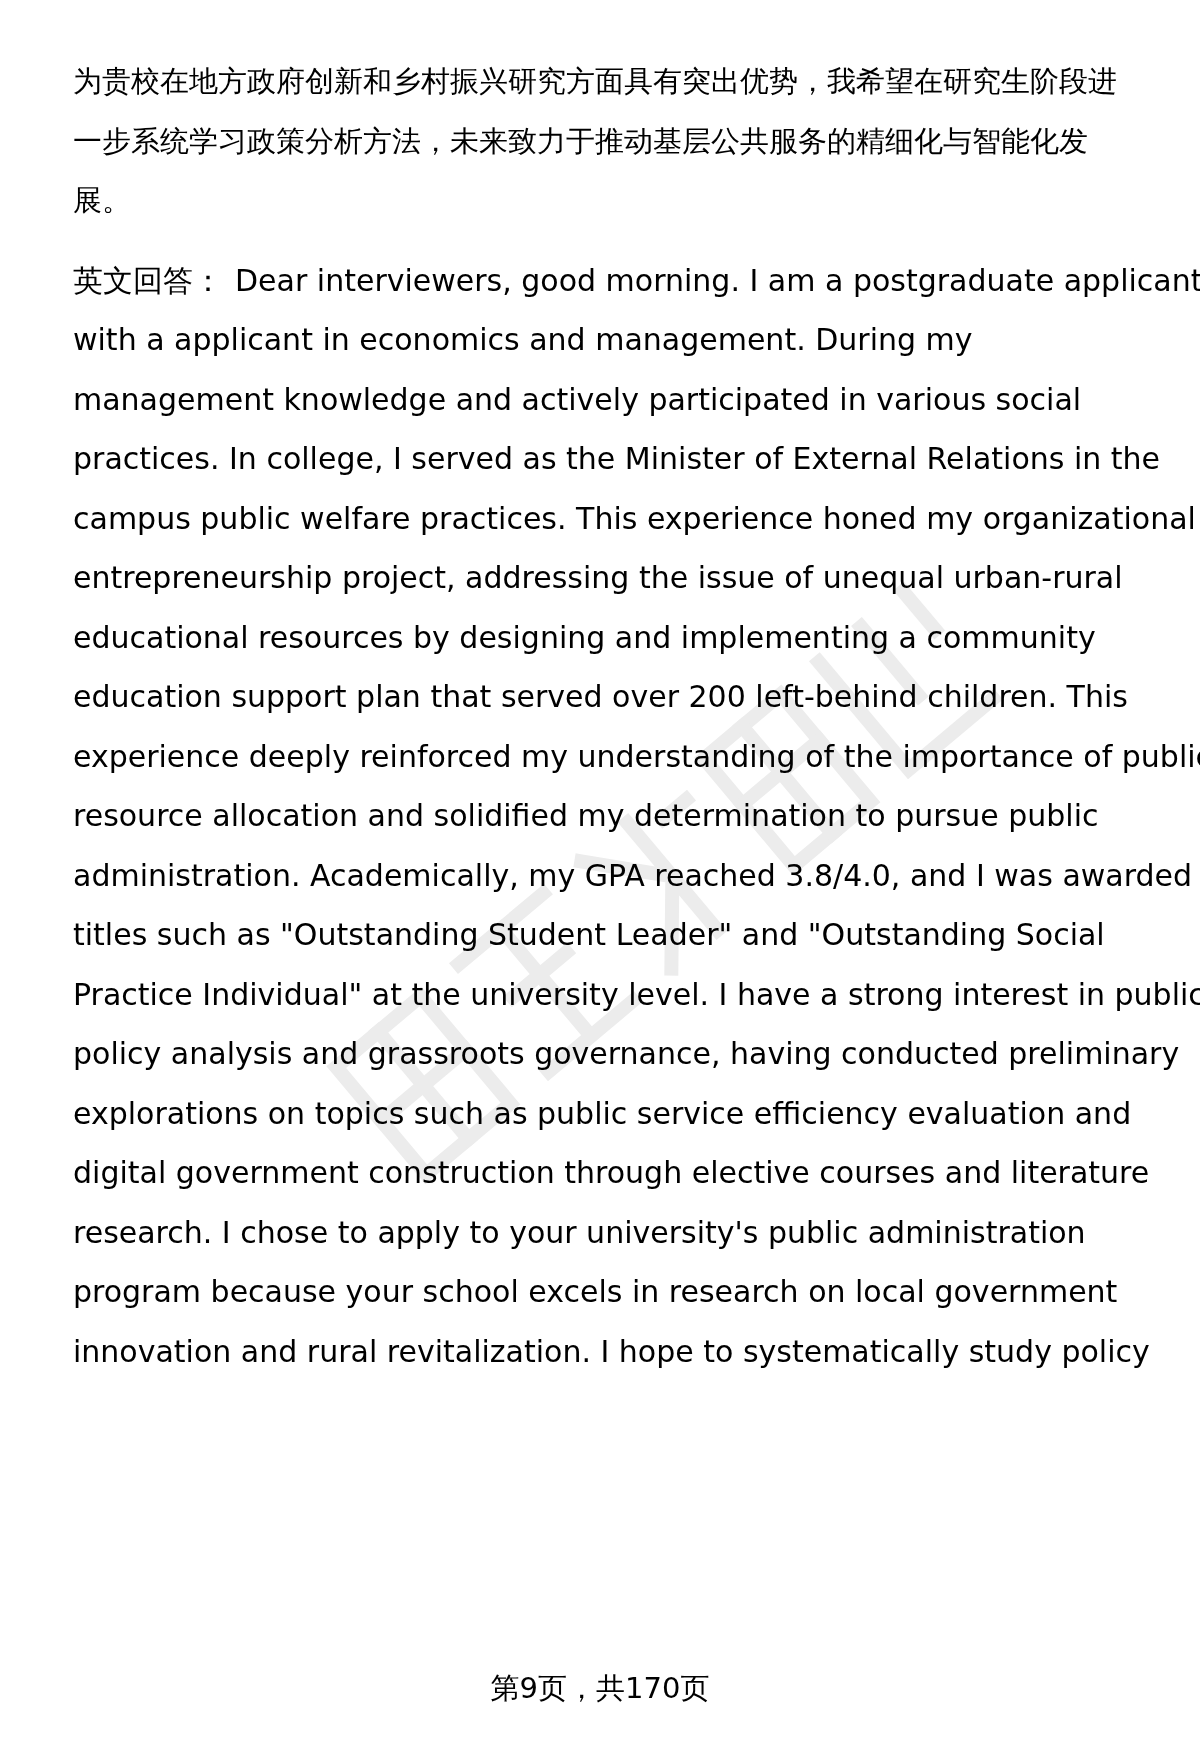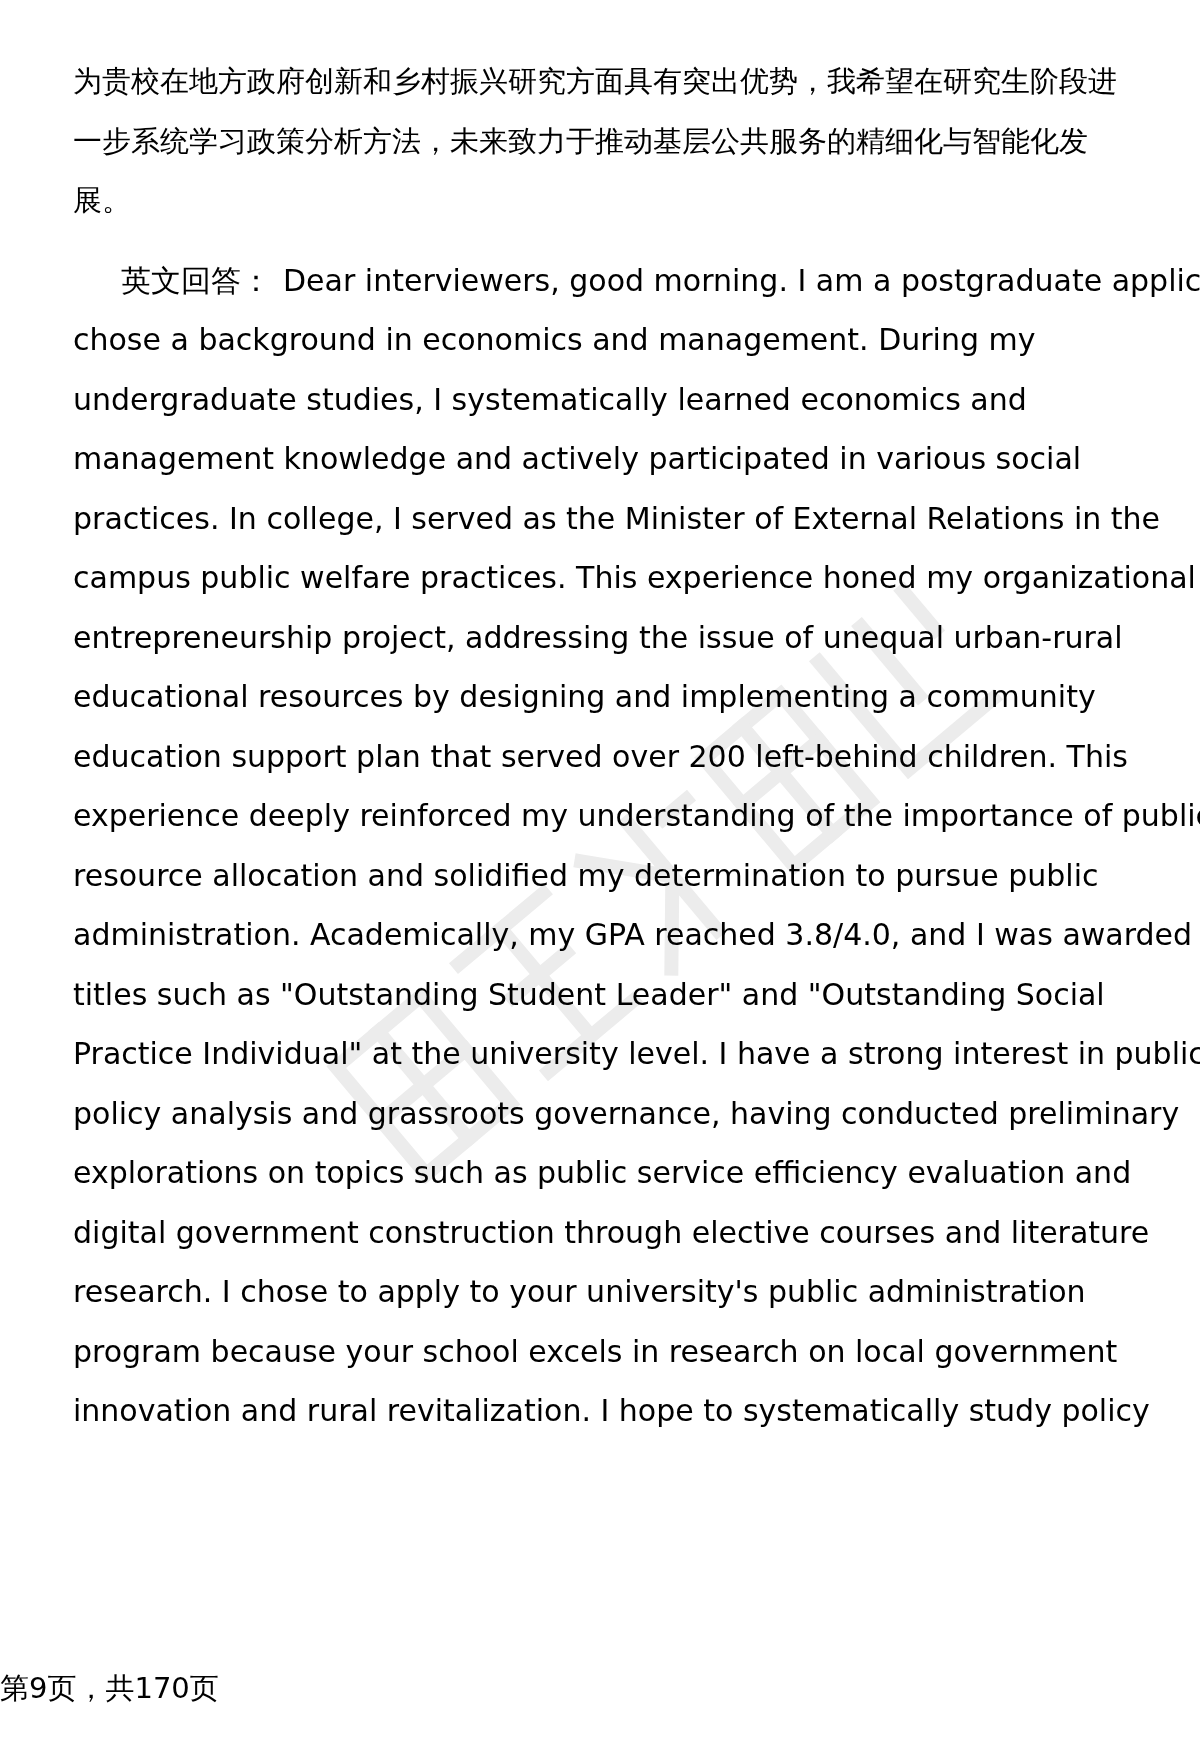--- a/index.html
+++ b/index.html
@@ -50,28 +50,27 @@
     height: 59.5px;
   }
   .para.cn .line {
     font-size: 29px;
   }
   .para-gap {
     height: 20px;
   }
   .label {
     margin-right: 12px;
-    margin-left: 48px;
   }
   .footer {
     position: absolute;
     left: 0;
     width: 1200px;
     top: 1668px;
-    text-align: left;
+    text-align: center;
     font-size: 29px;
     line-height: 40px;
     z-index: 1;
   }
 </style>
 </head>
 <body>
 
 <div class="page">
 
@@ -92,22 +91,21 @@
     <p class="para cn">
       <span class="line">为贵校在地方政府创新和乡村振兴研究方面具有突出优势，我希望在研究生阶段进</span>
       <span class="line">一步系统学习政策分析方法，未来致力于推动基层公共服务的精细化与智能化发</span>
       <span class="line">展。</span>
     </p>
 
     <div class="para-gap"></div>
 
     <p class="para">
       <span class="line"><span class="label">英文回答：</span><span>Dear interviewers, good morning. I am a postgraduate applicant</span></span>
-      <span class="line">chose a background in economics and management. During my</span>
-      <span class="line">undergraduate studies, I systematically learned economics and</span>
+      <span class="line">with a applicant in economics and management. During my</span>
       <span class="line">management knowledge and actively participated in various social</span>
       <span class="line">practices. In college, I served as the Minister of External Relations in the</span>
       <span class="line">campus public welfare practices. This experience honed my organizational</span>
       <span class="line">entrepreneurship project, addressing the issue of unequal urban-rural</span>
       <span class="line">educational resources by designing and implementing a community</span>
       <span class="line">education support plan that served over 200 left-behind children. This</span>
       <span class="line">experience deeply reinforced my understanding of the importance of public</span>
       <span class="line">resource allocation and solidified my determination to pursue public</span>
       <span class="line">administration. Academically, my GPA reached 3.8/4.0, and I was awarded</span>
       <span class="line">titles such as "Outstanding Student Leader" and "Outstanding Social</span>

